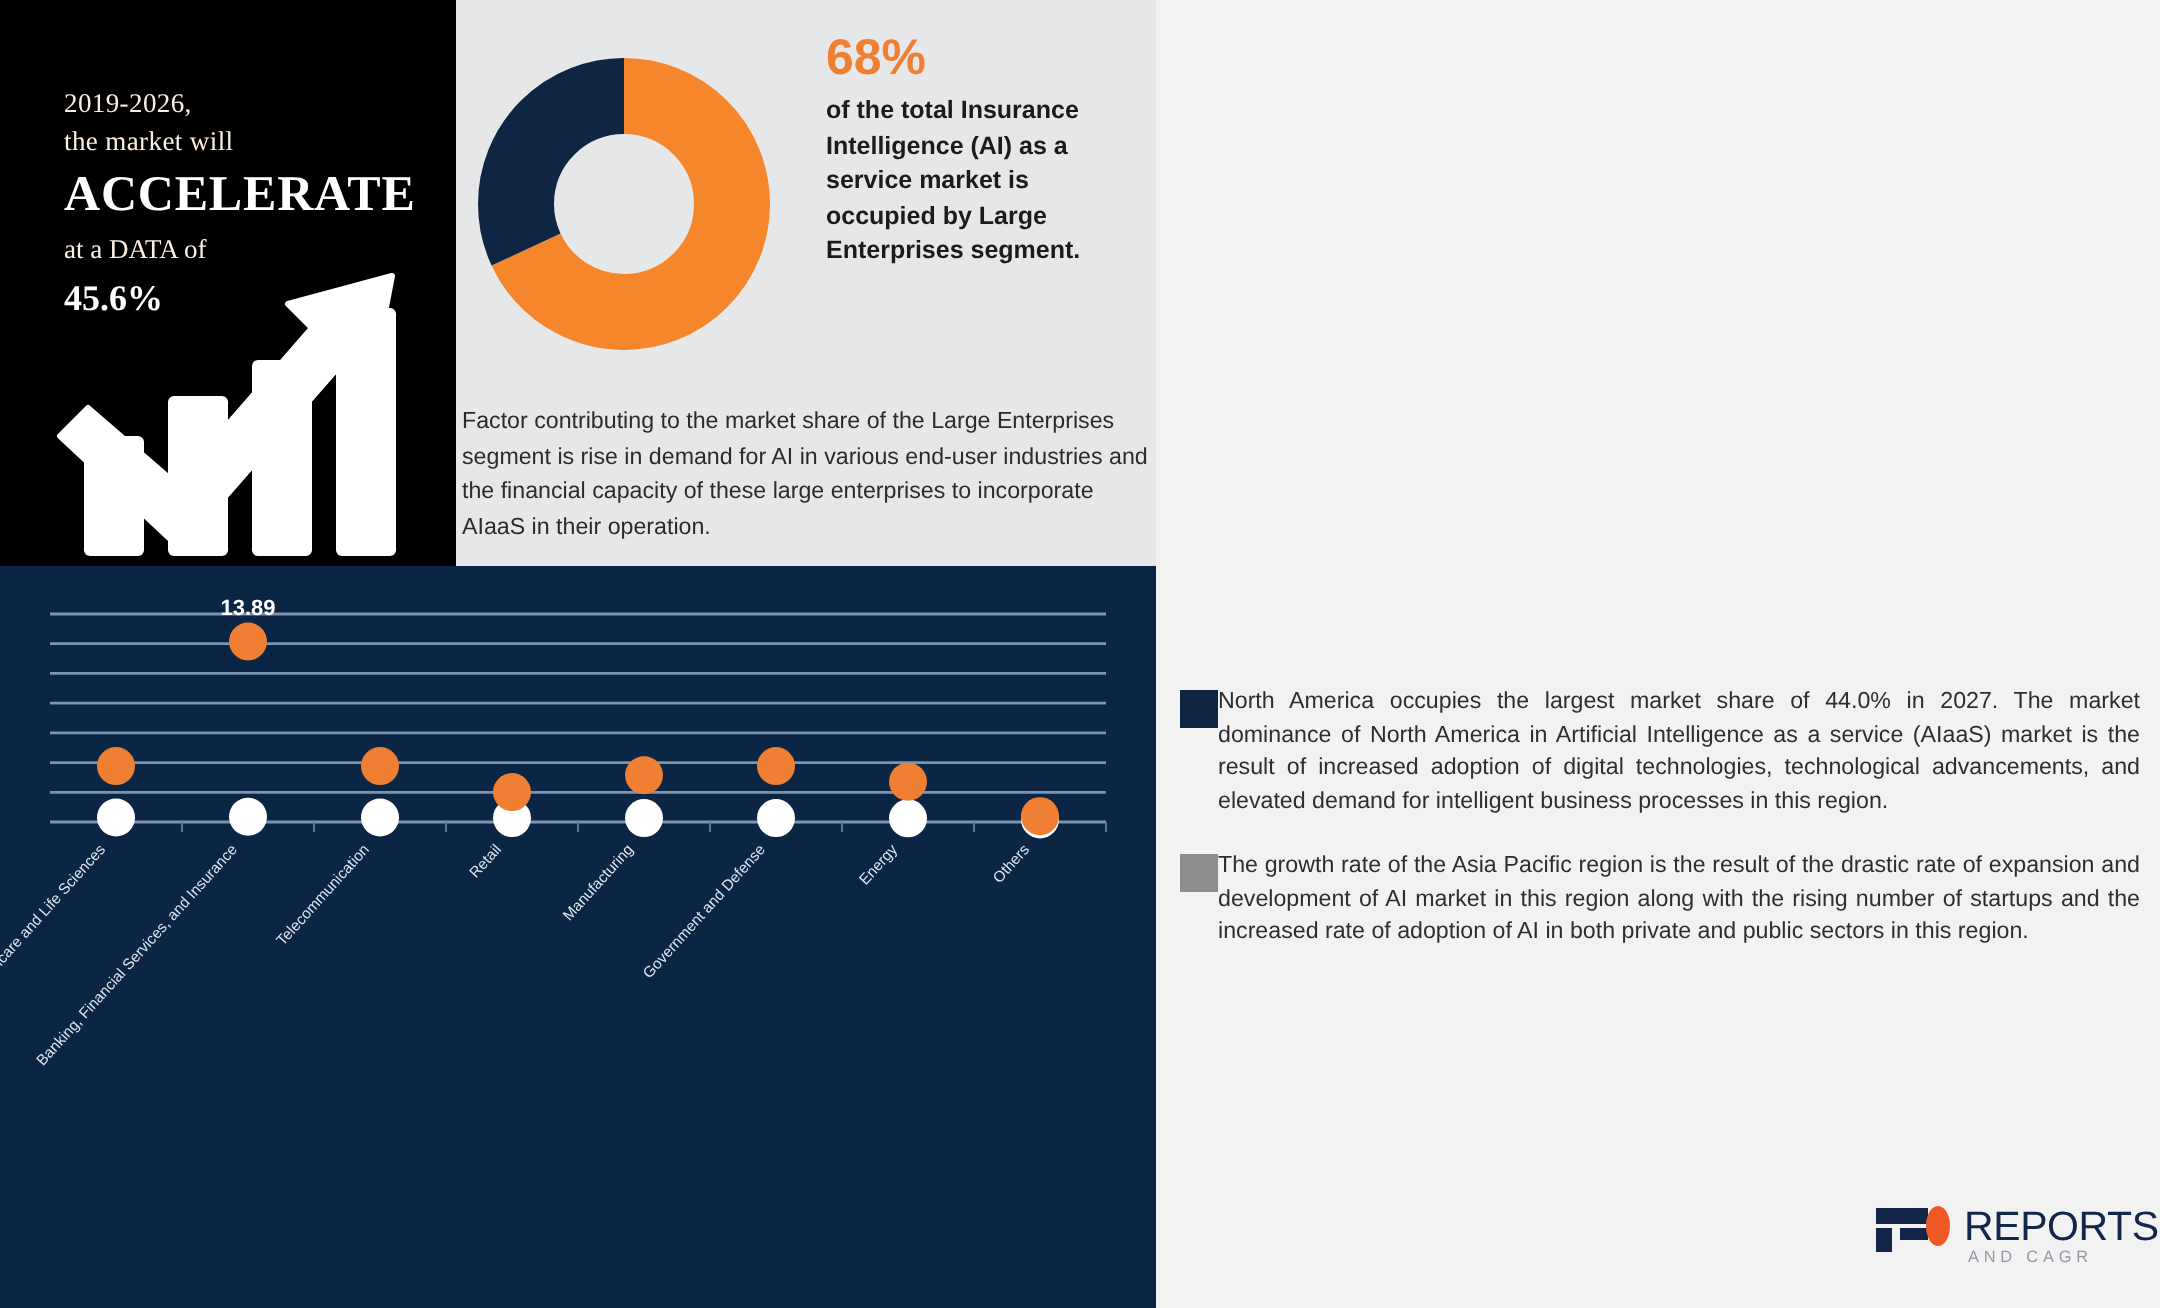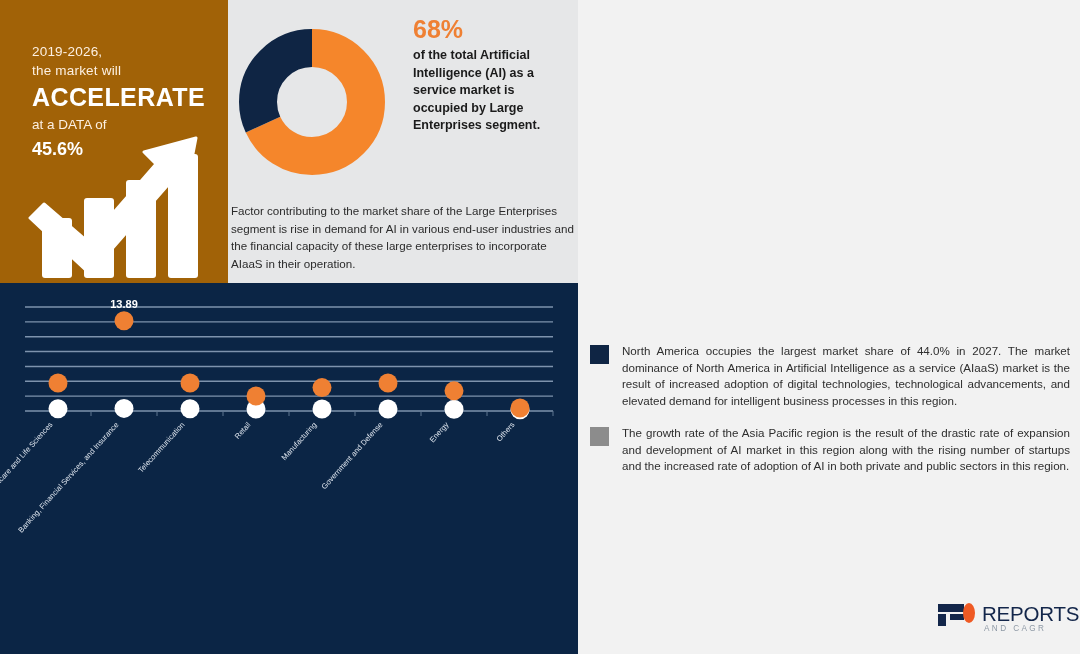--- a/index.html
+++ b/index.html
@@ -6,21 +6,21 @@
   html, body {
     width: 1080px; height: 654px;
     font-family: "Liberation Sans", sans-serif;
     background: #f2f2f2; overflow: hidden;
   }
   #page { position: relative; width: 1080px; height: 654px; background: #f2f2f2; }
 
   
   #accel-panel {
     position: absolute; left: 0; top: 0; width: 228px; height: 283px;
-    background: #a16207; overflow: hidden;
+    background: #000000; overflow: hidden; font-family: Liberation Serif, serif;
   }
   #accel-text { position: absolute; left: 32px; top: 42px; width: 190px; color: #ffffff; }
   .accel-line1, .accel-line2 { font-size: 13.5px; line-height: 19px; color: #fdf0e2; letter-spacing: .2px; }
   .accel-big { font-size: 25px; font-weight: bold; line-height: 31px; letter-spacing: .4px; margin-top: 2px; }
   .accel-line3 { font-size: 13.5px; line-height: 20px; color: #fdf0e2; margin-top: 2px; }
   .accel-pct { font-size: 18px; font-weight: bold; line-height: 29px; }
   #growth-graphic { position: absolute; left: 28px; top: 110px; width: 195px; height: 175px; }
 
   
   #donut-panel {
@@ -41,21 +41,21 @@
     position: absolute; left: 0; top: 283px; width: 578px; height: 371px;
     background: #0b2545; overflow: hidden;
   }
   #dotchart { position: absolute; left: 0; top: 0; width: 578px; height: 260px; }
 
   
   #bar-panel { position: absolute; left: 578px; top: 0; width: 502px; height: 330px; background: #f2f2f2; }
 
   
   #region-notes { position: absolute; left: 590px; top: 343px; width: 480px; }
-  .rnote { display: flex; gap: 13px; margin-bottom: 16px; }
+  .rnote { display: flex; margin-bottom: 16px; }
   .rnote .swatch { width: 19px; height: 19px; flex: 0 0 auto; margin-top: 2px; }
   .rnote .rtext { font-size: 11.6px; line-height: 16.5px; color: #2e2e2e; text-align: justify; }
 
   
   #logo { position: absolute; left: 938px; top: 600px; width: 128px; height: 44px; }
   #logo-main { position: absolute; left: 44px; top: 2px; font-size: 20.5px; font-weight: normal; color: #13264a; letter-spacing: -.2px; }
   #logo-sub { position: absolute; left: 46px; top: 24px; font-size: 8.2px; letter-spacing: 2.4px; color: #8f9aa6; }
 </style>
 </head>
 <body>
@@ -84,21 +84,21 @@
   <div id="donut-panel">
     <div id="donut-wrap">
       <svg viewBox="0 0 152 152" width="152" height="152">
 
         <circle cx="76" cy="76" r="54" fill="none" stroke="#f5862b" stroke-width="38" stroke-dasharray="230.7 108.6" transform="rotate(-90 76 76)"></circle>
         <circle cx="76" cy="76" r="54" fill="none" stroke="#0f2544" stroke-width="38" stroke-dasharray="108.6 230.7" stroke-dashoffset="-230.7" transform="rotate(-90 76 76)"></circle>
       </svg>
     </div>
     <div id="pct-block">
       <div id="pct-value">68%</div>
-      <div id="pct-desc">of the total Artificial Intelligence (AI) as a service market is occupied by Large Enterprises segment.</div>
+      <div id="pct-desc">of the total Insurance Intelligence (AI) as a service market is occupied by Large Enterprises segment.</div>
     </div>
     <div id="factor-text">Factor contributing to the market share of the Large Enterprises segment is rise in demand for AI in various end-user industries and the financial capacity of these large enterprises to incorporate AIaaS in their operation.</div>
   </div>
 
   <div id="dot-panel">
     <svg id="dotchart" viewBox="0 0 578 260">
       <g id="dot-gridlines" stroke="#7e93ad" stroke-width="1.4">
           <line x1="25" x2="553" y1="24" y2="24"></line>
           <line x1="25" x2="553" y1="38.85714285714286" y2="38.85714285714286"></line>
           <line x1="25" x2="553" y1="53.714285714285715" y2="53.714285714285715"></line>

